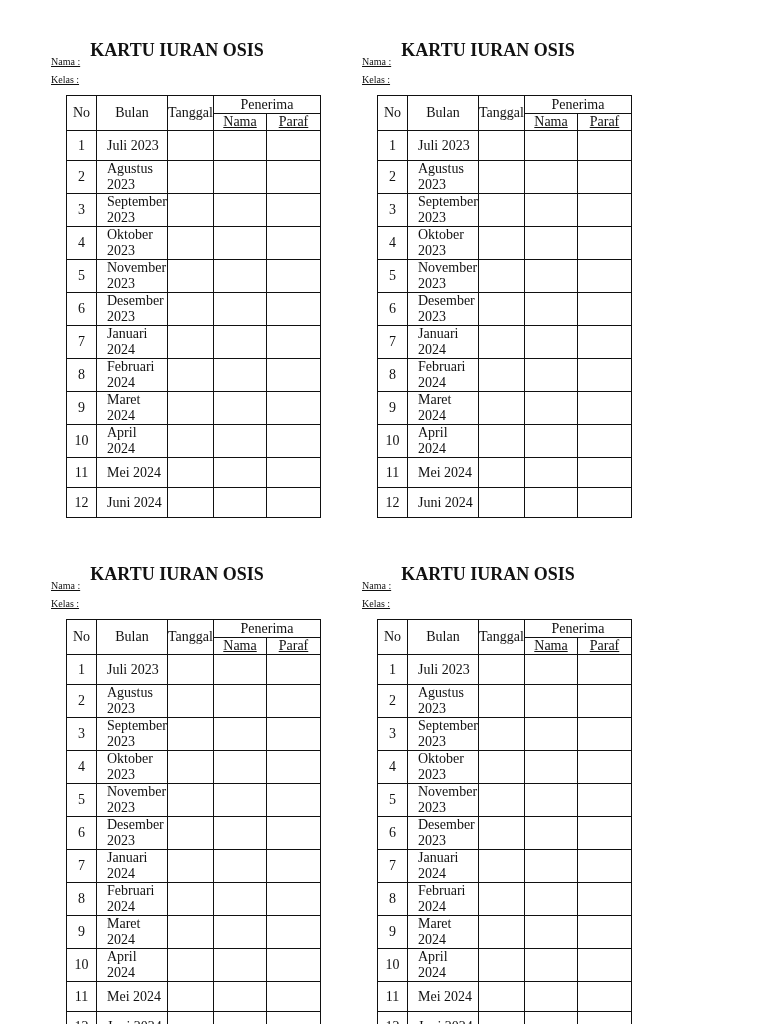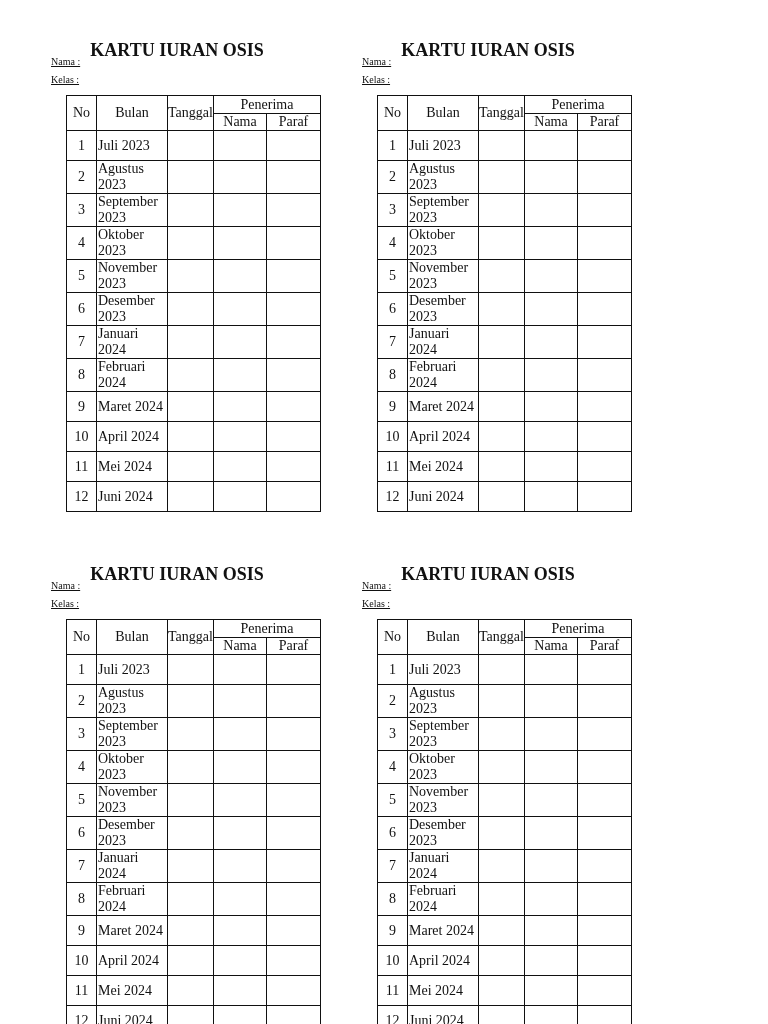--- a/index.html
+++ b/index.html
@@ -3,23 +3,23 @@
 <meta charset="utf-8">
 <style>
   html,body{margin:0;padding:0;background:#fff;}
   body{width:768px;height:1024px;position:relative;overflow:hidden;font-family:"Liberation Serif",serif;color:#111;}
   .card{position:absolute;width:256px;}
   .title{position:absolute;left:0;width:254px;text-align:center;font-weight:bold;font-size:18px;top:4px;margin-top:10px;}
   .lbl{position:absolute;left:1px;font-size:10px;text-decoration:underline;}
   table{position:absolute;left:16px;border-collapse:collapse;width:255px;table-layout:fixed;font-size:14px;}
   td,th{border:1px solid #111;padding:0;font-weight:normal;text-align:center;}
   .h1 th{height:17px;}
-  .h2 th{height:16px;}
+  .h2 th{height:16px;text-decoration:underline;}
   td{height:29px;}
-  td.bulan{text-align:left;padding-left:1px;}
+  td.bulan{text-align:left;padding-left:10px;}
 </style>
 </head>
 <body>
 
 <div id="cards">
     <div class="card" style="left: 50px; top: 26px;">
     <div class="title">KARTU IURAN OSIS</div>
     <div class="lbl" style="top:30px">Nama :</div>
     <div class="lbl" style="top:48px">Kelas :</div>
     <table style="top:69px">

